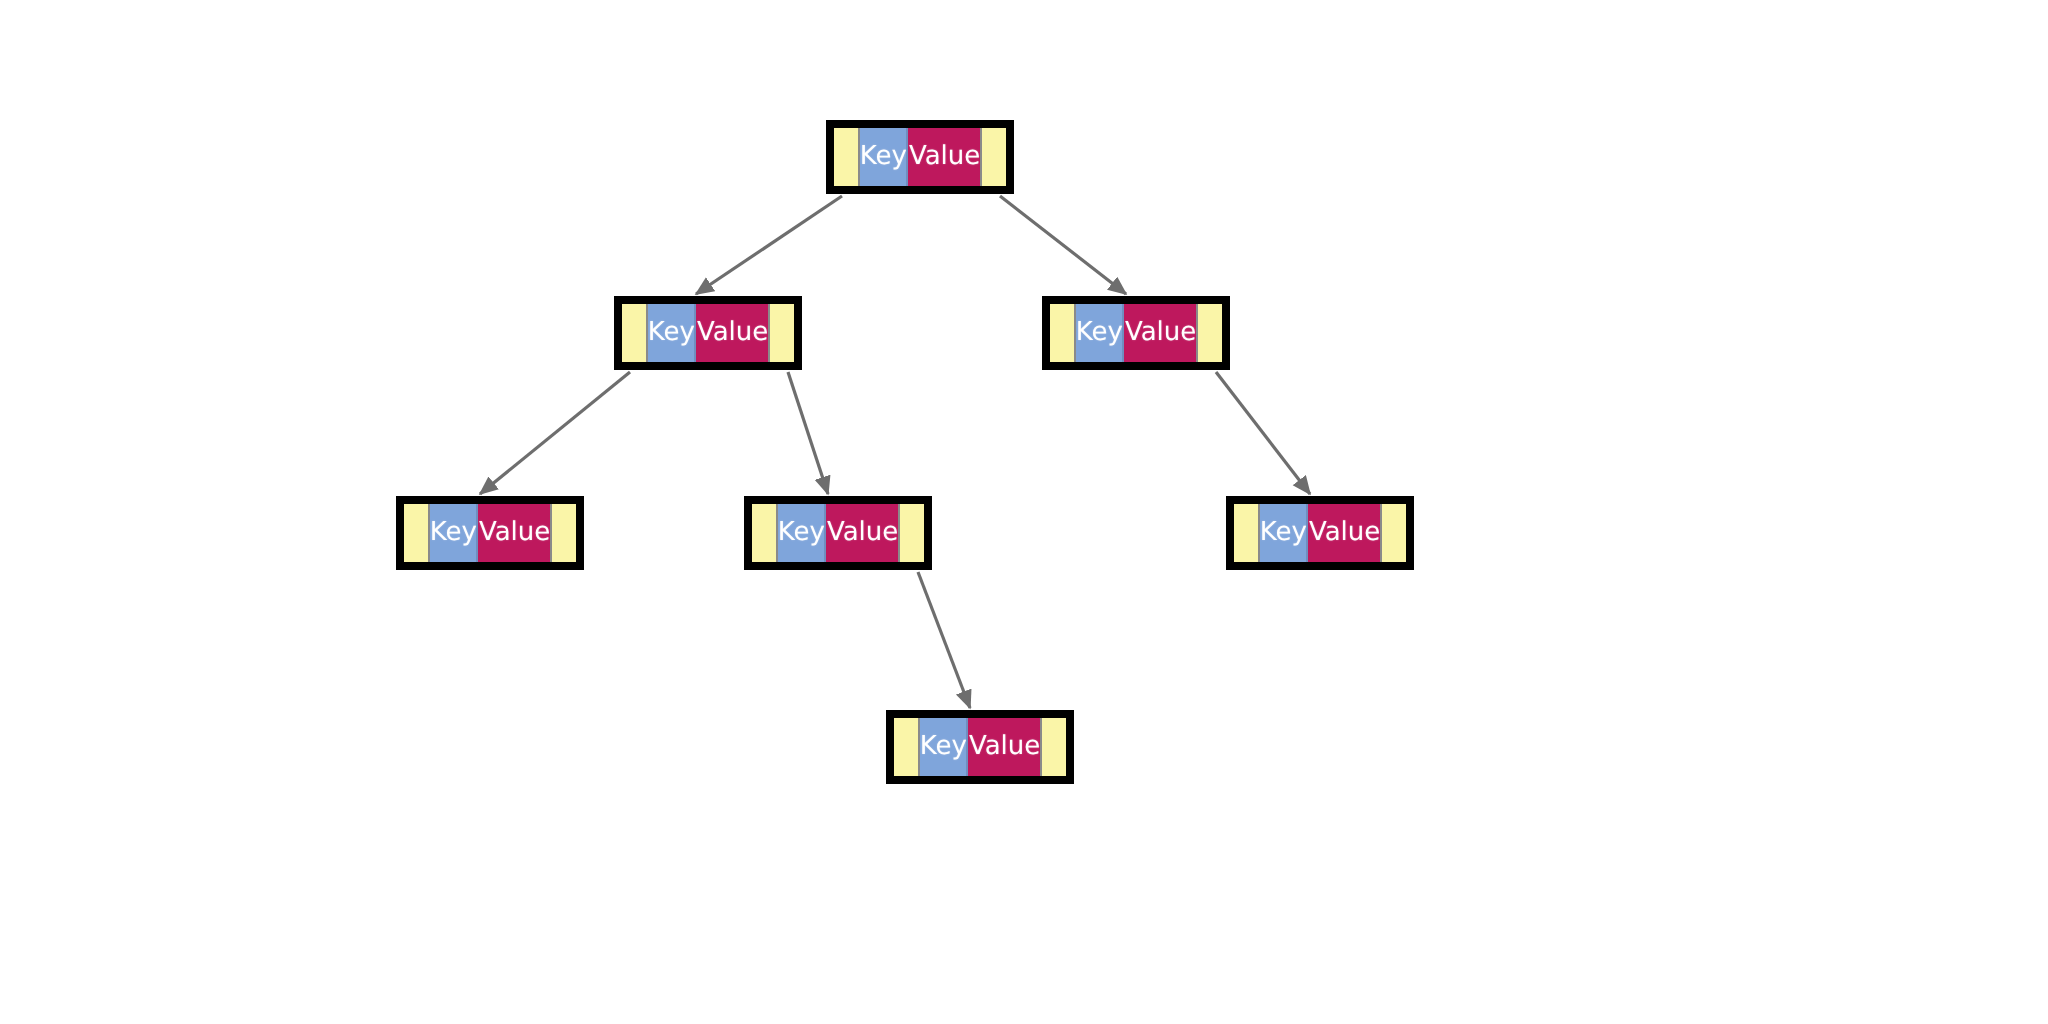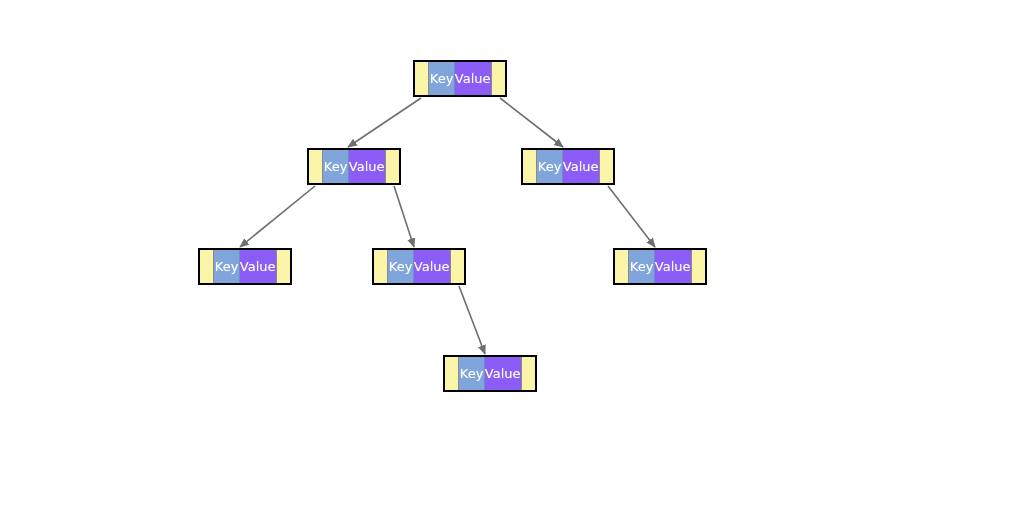--- a/index.html
+++ b/index.html
@@ -27,21 +27,21 @@
     height: 512px;
     pointer-events: none;
   }
   .node {
     position: absolute;
     display: flex;
     align-items: stretch;
     height: 37px;
     box-sizing: border-box;
     background: #7fa5db;
-    border: 2px solid #000000;
+    border: 4px solid #000000;
   }
   .cell {
     box-sizing: border-box;
     height: 100%;
     display: flex;
     align-items: center;
     justify-content: center;
   }
   .cell-ptr {
     width: 17px;
@@ -54,21 +54,21 @@
     border-right: none;
     border-left: 1px solid #8a8a8a;
   }
   .cell-key {
     width: 30px;
     background: #7fa5db;
     border-right: 1px solid #6f8fc0;
   }
   .cell-val {
     width: 40px;
-    background: #8b5cf6;
+    background: #be185d;
   }
   .cell-label {
     color: #ffffff;
     font-size: 13px;
     line-height: 13px;
     letter-spacing: 0px;
     white-space: nowrap;
     text-shadow: 0 0 1px rgba(255,255,255,0.35);
   }
 </style>

